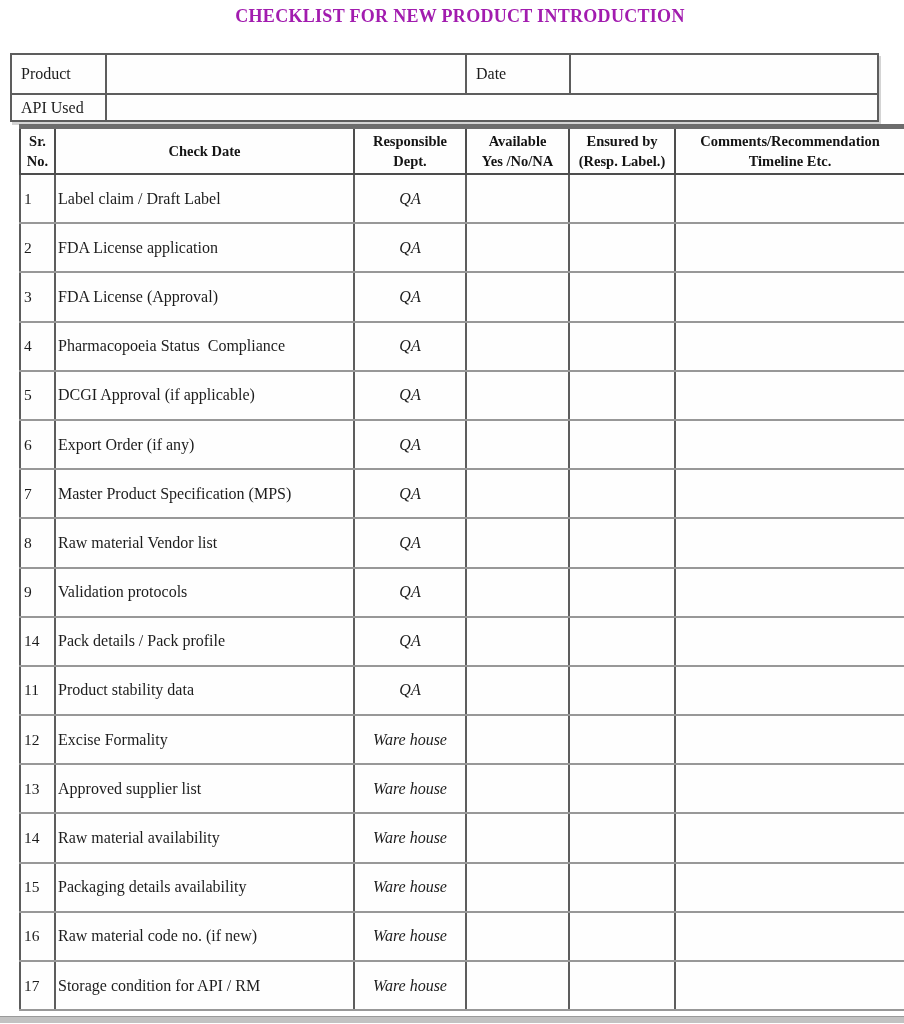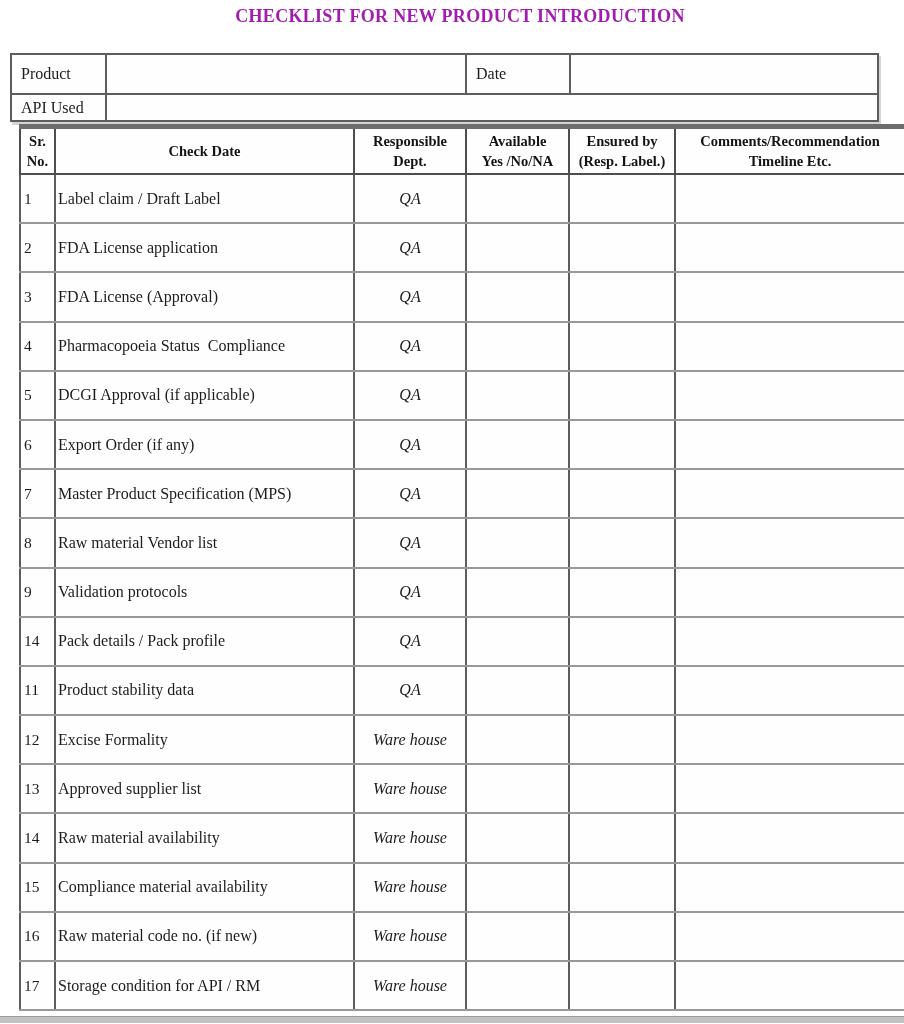--- a/index.html
+++ b/index.html
@@ -256,21 +256,21 @@
       <tr>
         <td class="col-sr">14</td>
         <td class="col-check">Raw material availability</td>
         <td class="col-dept">Ware house</td>
         <td class="col-avail"></td>
         <td class="col-ensured"></td>
         <td class="col-comments"></td>
       </tr>
       <tr>
         <td class="col-sr">15</td>
-        <td class="col-check">Compliance material availability</td>
+        <td class="col-check">Packaging details availability</td>
         <td class="col-dept">Ware house</td>
         <td class="col-avail"></td>
         <td class="col-ensured"></td>
         <td class="col-comments"></td>
       </tr>
       <tr>
         <td class="col-sr">16</td>
         <td class="col-check">Raw material code no. (if new)</td>
         <td class="col-dept">Ware house</td>
         <td class="col-avail"></td>

